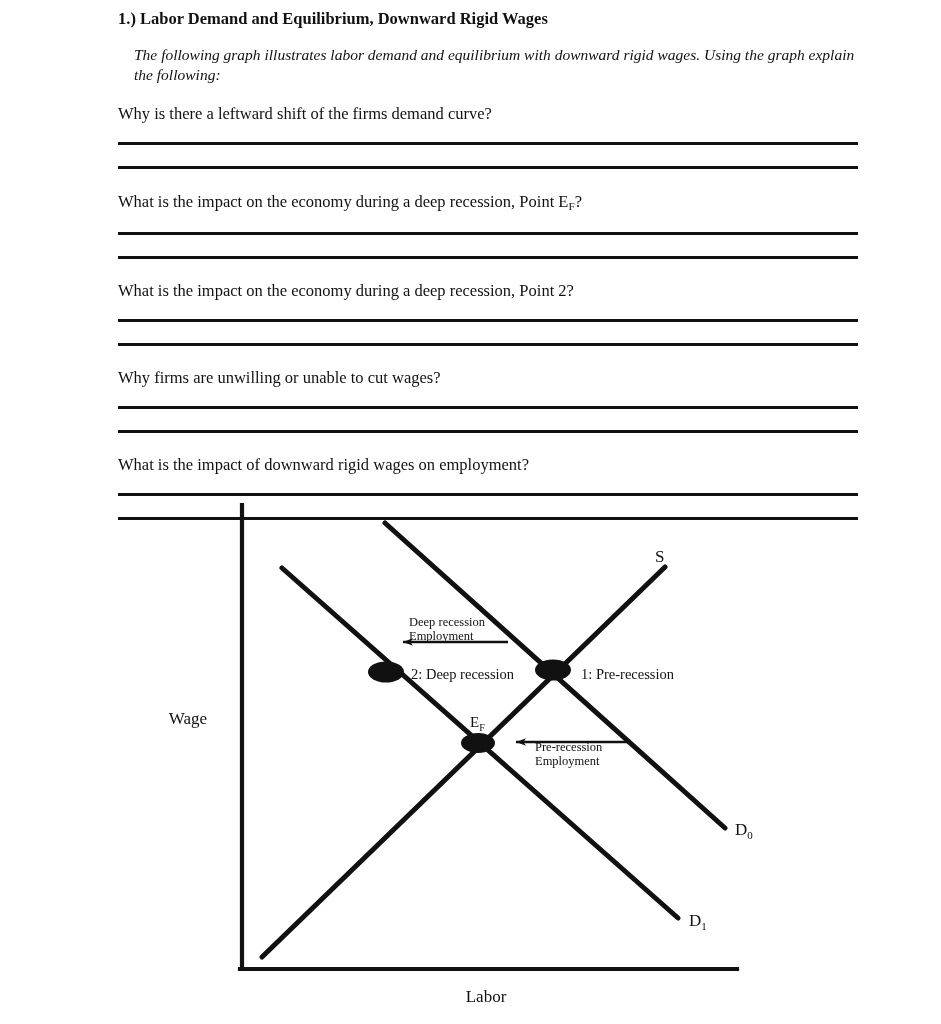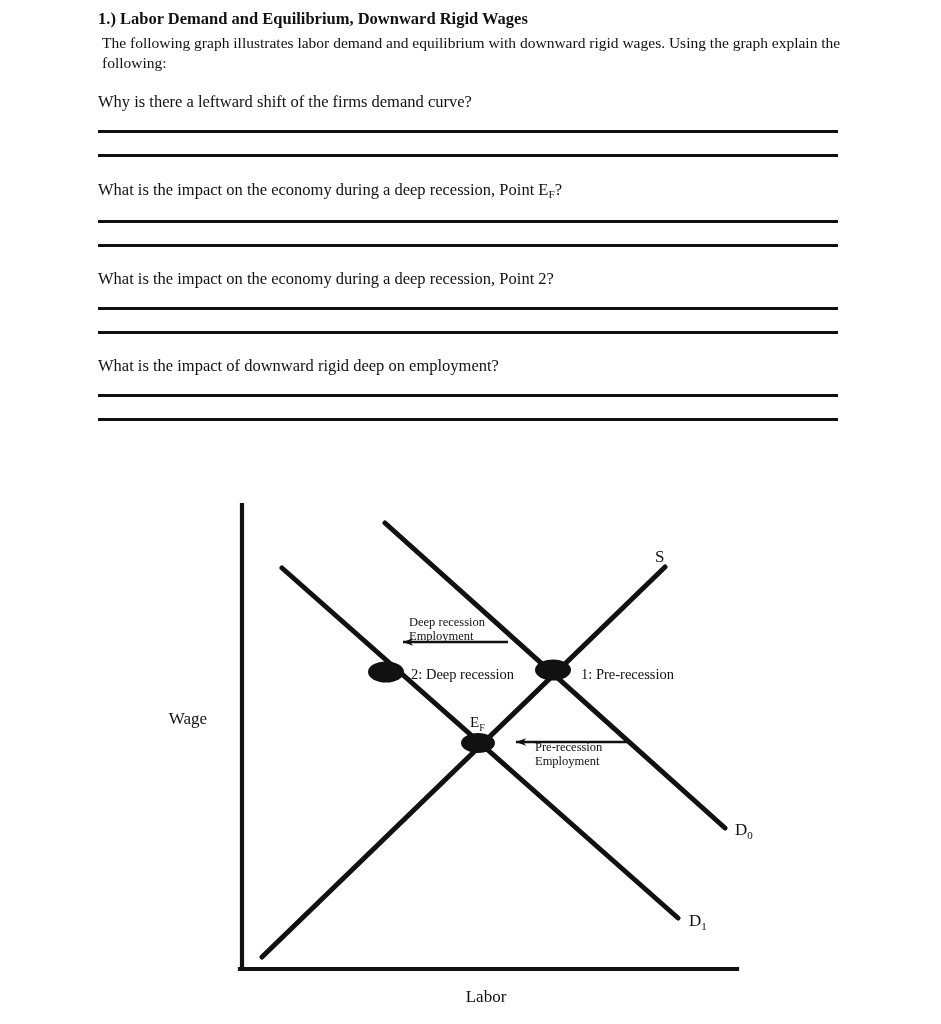--- a/index.html
+++ b/index.html
@@ -12,38 +12,39 @@
     height: 1024px;
     position: relative;
     font-family: "Liberation Serif", "DejaVu Serif", serif;
     color: #111111;
     overflow: hidden;
   }
 
   
   #worksheet {
     position: absolute;
-    left: 98px;
+    left: 118px;
     top: 8px;
     width: 742px;
   }
 
   .q-title {
     font-size: 16.5px;
     line-height: 21px;
     margin: 0 0 1px 0;
     white-space: nowrap;
   }
   .q-title .num { font-weight: 700; }
   .q-title .ttl { font-weight: 700; }
 
   .q-intro {
     font-size: 15.5px;
     line-height: 20px;
-    margin: 4px;
+    font-style: italic;
+    margin: 16px;
     width: 740px;
   }
 
   .qblock { margin-top: 0; }
 
   .q-text {
     font-size: 16.5px;
     line-height: 21px;
     margin: 0;
     white-space: nowrap;
@@ -102,23 +103,28 @@
     <div class="rule" style="margin-top:18px;"></div>
     <div class="rule" style="margin-top:21px;"></div>
   </div>
 
   <div class="qblock" style="margin-top:21px;">
     <p class="q-text">What is the impact on the economy during a deep recession, Point 2?</p>
     <div class="rule" style="margin-top:18px;"></div>
     <div class="rule" style="margin-top:21px;"></div>
   </div>
 
+  <div class="qblock" style="margin-top:21px;">
+    <p class="q-text">Why firms are unwilling or unable to cut wages?</p>
+    <div class="rule" style="margin-top:18px;"></div>
+    <div class="rule" style="margin-top:21px;"></div>
+  </div>
 
   <div class="qblock" style="margin-top:21px;">
-    <p class="q-text">What is the impact of downward rigid deep on employment?</p>
+    <p class="q-text">What is the impact of downward rigid wages on employment?</p>
     <div class="rule" style="margin-top:18px;"></div>
     <div class="rule" style="margin-top:21px;"></div>
   </div>
 
 </div>
 
 <svg id="graph" viewBox="0 0 941 1024">
   <defs>
     <marker id="arrowhead" markerWidth="11" markerHeight="8" refX="10" refY="4" orient="auto" markerUnits="userSpaceOnUse">
       <path d="M10,4 L0,0.2 L2.6,4 L0,7.8 Z" fill="#111111"></path>

